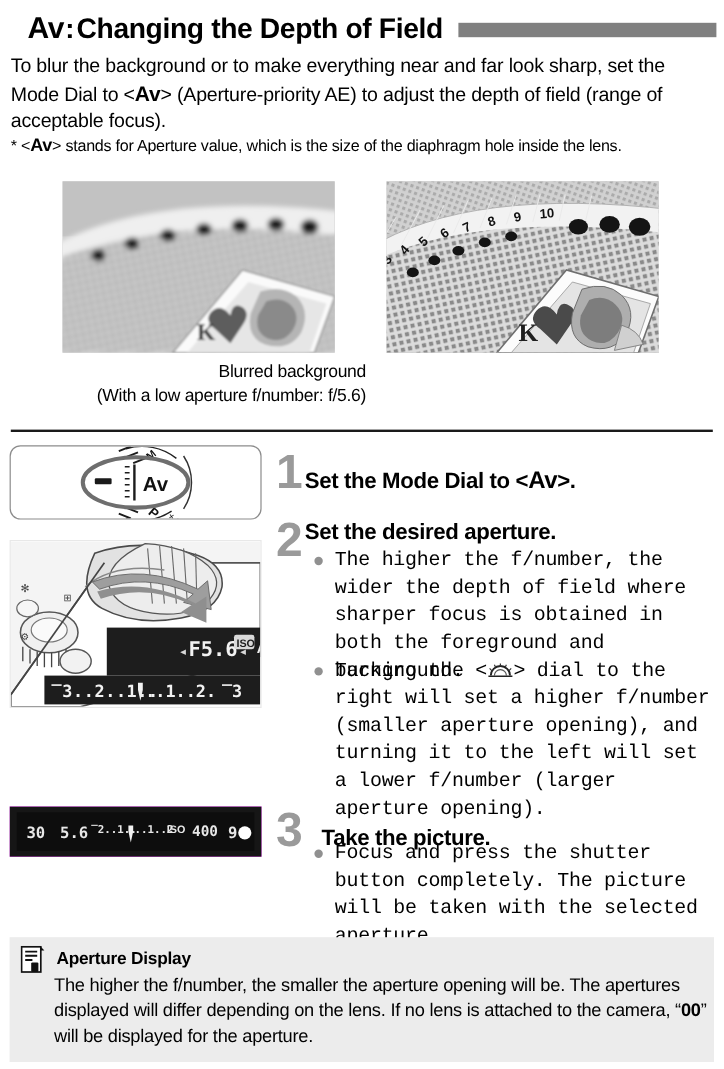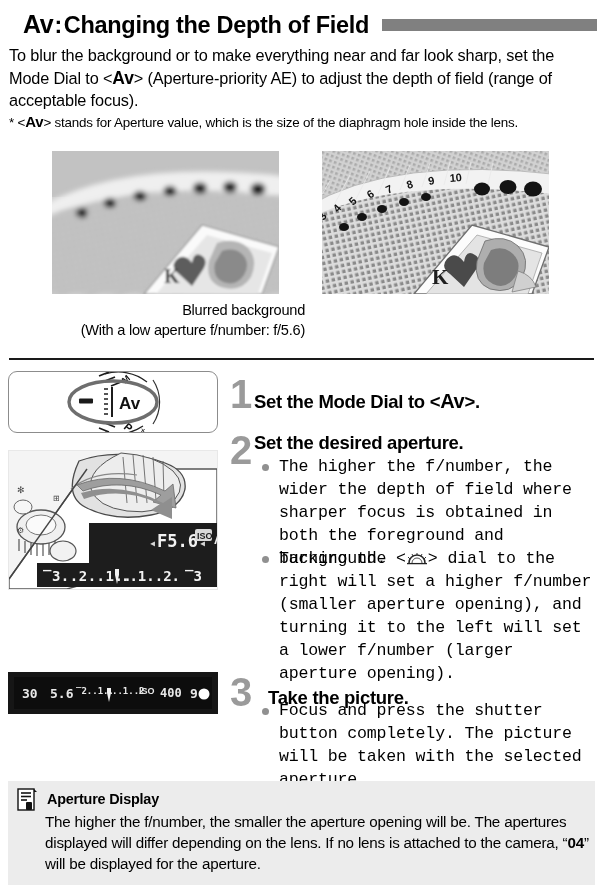--- a/index.html
+++ b/index.html
@@ -400,17 +400,17 @@
       <g stroke="#111" stroke-width="1.6">
         <line x1="4" y1="5" x2="14" y2="5"></line>
         <line x1="4" y1="8.5" x2="14" y2="8.5"></line>
         <line x1="4" y1="12" x2="10" y2="12"></line>
       </g>
       <rect x="9" y="14" width="6" height="8" rx="1" fill="#111"></rect>
       <path d="M17 1 L20 4 L17 4 Z" fill="#111"></path>
     </svg>
     <div class="note-title">Aperture Display</div>
     <div class="note-body">
-      <span>The higher the f/number, the smaller the aperture opening will be. The apertures displayed will differ depending on the lens. If no lens is attached to the camera, “</span><b>04</b><span>” will be displayed for the aperture.</span>
+      <span>The higher the f/number, the smaller the aperture opening will be. The apertures displayed will differ depending on the lens. If no lens is attached to the camera, “</span><b>00</b><span>” will be displayed for the aperture.</span>
     </div>
   </div>
 
 </div>
 
 </body></html>

